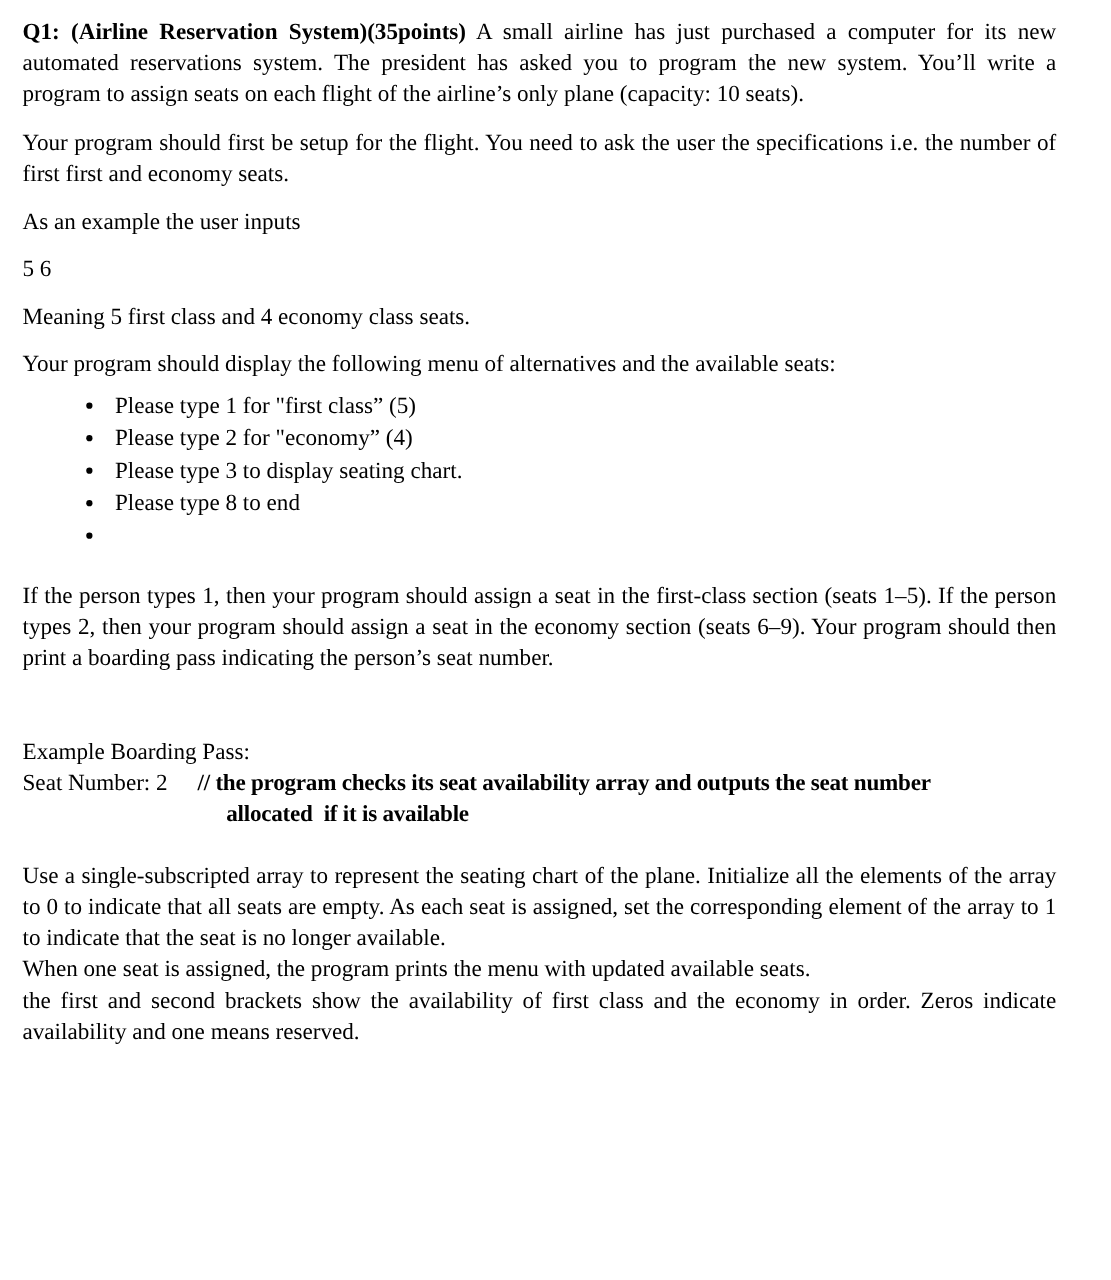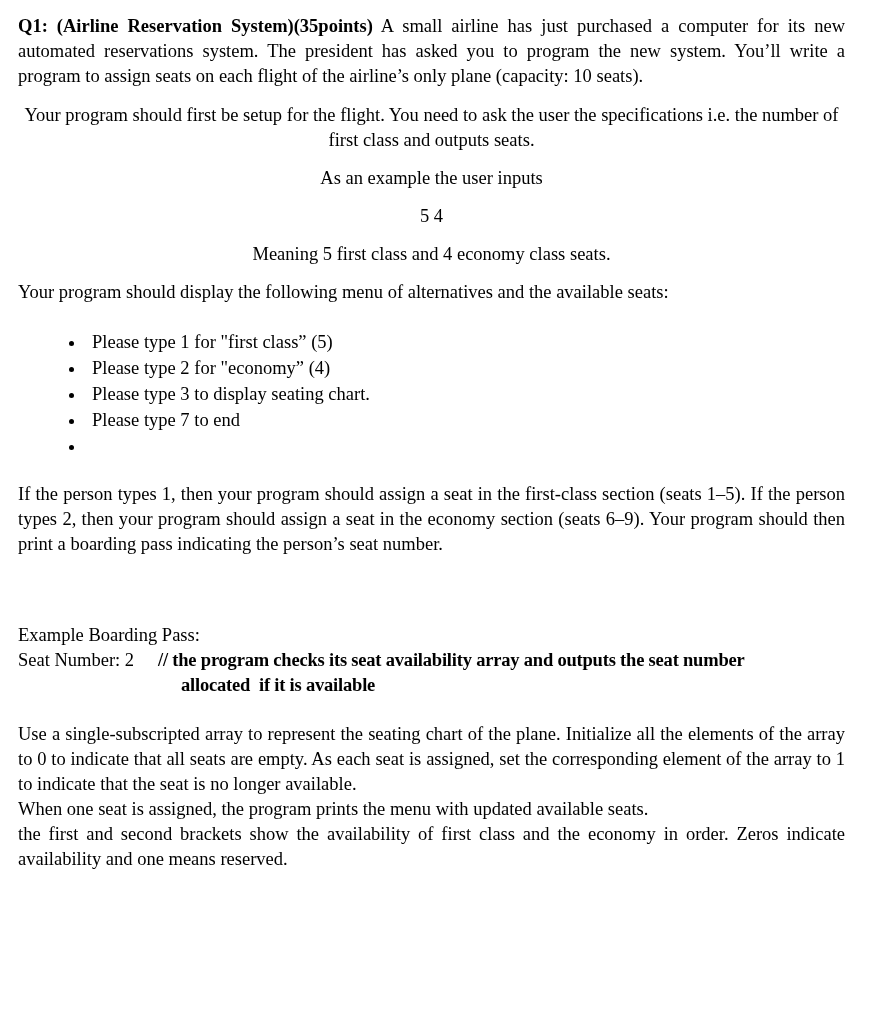--- a/index.html
+++ b/index.html
@@ -17,23 +17,23 @@
   .doc {
     width: 889px;
     height: 760px;
     padding: 14px 44px 0 18px;
   }
   p { margin: 0; }
   b, strong { font-weight: bold; }
   .jb { text-align: justify; }
   .pre { white-space: pre-wrap; }
   .p14 { margin-bottom: 14px; }
-  .p13 { margin-bottom: 13px; text-align: center; }
-  .p12 { margin-bottom: 24px; }
-  .gap-lg { margin-bottom: 66px; }
+  .p13 { margin-bottom: 13px; }
+  .p12 { margin-bottom: 7px; }
+  .gap-lg { margin-bottom: 50px; }
   .gap-md { }
   .gap-sm { margin-bottom: 24px; }
   ul.menu {
     margin: 0 0 23px 0;
     padding: 0 0 0 68px;
     list-style: disc outside;
   }
   ul.menu li {
     line-height: 26px;
     min-height: 26px;
@@ -44,35 +44,35 @@
   .bp-comment { letter-spacing: -0.2px; }
   .bp-cont { padding-left: 163px; }
 </style>
 </head>
 <body>
 
 <main class="doc">
 
   <p class="jb p14"><b>Q1: (Airline Reservation System)(35points)</b><span> A small airline has just purchased a computer for its new automated reservations system. The president has asked you to program the new system. You’ll write a program to assign seats on each flight of the airline’s only plane (capacity: 10 seats).</span></p>
 
-  <p class="jb p13">Your program should first be setup for the flight. You need to ask the user the specifications i.e. the number of first class and outputs seats.</p>
+  <p class="jb p13">Your program should first be setup for the flight. You need to ask the user the specifications i.e. the number of first first and economy seats.</p>
 
   <p class="p13">As an example the user inputs</p>
 
-  <p class="p13">5 4</p>
+  <p class="p13">5 6</p>
 
   <p class="p13">Meaning 5 first class and 4 economy class seats.</p>
 
   <p class="p12">Your program should display the following menu of alternatives and the available seats:</p>
 
   <ul class="menu">
     <li>Please type 1 for "first class” (5)</li>
     <li>Please type 2 for "economy” (4)</li>
     <li>Please type 3 to display seating chart.</li>
-    <li>Please type 7 to end</li>
+    <li>Please type 8 to end</li>
     <li></li>
   </ul>
 
   <p class="jb gap-lg">If the person types 1, then your program should assign a seat in the first-class section (seats 1–5). If the person types 2, then your program should assign a seat in the economy section (seats 6–9). Your program should then print a boarding pass indicating the person’s seat number.</p>
 
   <p class="gap-md">Example Boarding Pass:</p>
 
   <div class="gap-sm">
     <p class="bp-line"><span class="bp-left">Seat Number: 2</span><b class="bp-comment">// the program checks its seat availability array and outputs the seat number</b></p>
     <p class="bp-line bp-cont"><b class="bp-comment pre">allocated  if it is available</b></p>

